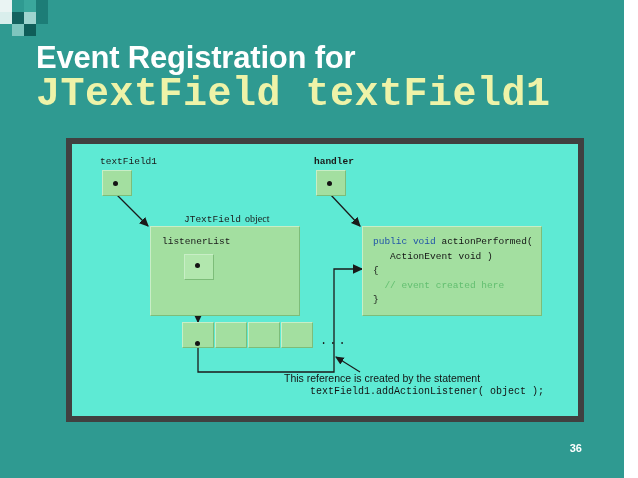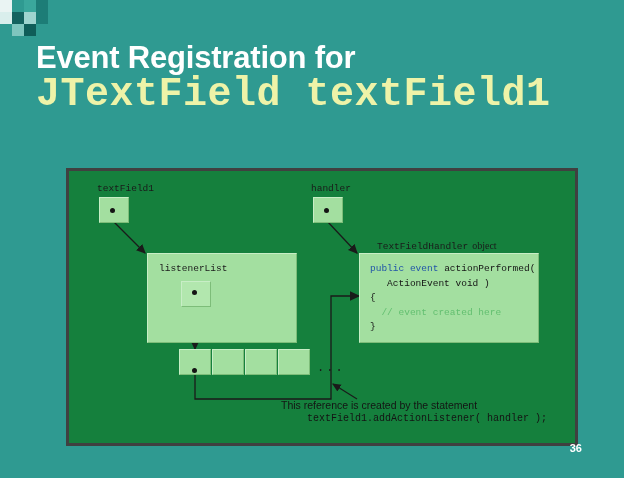--- a/index.html
+++ b/index.html
@@ -57,25 +57,25 @@
     line-height: 38px;
     color: #eef3a8;
     letter-spacing: 0.5px;
     white-space: nowrap;
   }
 
   
   #figure {
     position: absolute;
     left: 66px;
-    top: 168px;
+    top: 138px;
     width: 506px;
     height: 272px;
-    background: #15803d;
-    border: 3px solid #404040;
+    background: #5eead4;
+    border: 6px solid #404040;
   }
 
   .fig-label {
     position: absolute;
     color: #1a1a1a;
     white-space: nowrap;
   }
   .lbl-mono {
     font-family: "Liberation Mono", monospace;
     font-size: 9.5px;
@@ -213,51 +213,51 @@
 
       <polyline points="126,200 126,228 262,228 262,125 290,125" fill="none" stroke="#1a1a1a" stroke-width="1.3" marker-end="url(#arw)"></polyline>
 
       <line x1="288" y1="228" x2="264" y2="213" stroke="#1a1a1a" stroke-width="1.1" marker-end="url(#arw)"></line>
     </svg>
 
     <div class="fig-label lbl-mono" style="left:28px; top:12px;">textField1</div>
     <div class="gbox" style="left:30px; top:26px; width:30px; height:26px;"></div>
     <div class="dot" style="left:41px; top:37px;"></div>
 
-    <div class="fig-label lbl-mono" style="left:242px; top:12px;">handler</div>
+    <div class="fig-label lbl-mono" style="left:242px; top:12px;font-weight:bold;">handler</div>
     <div class="gbox" style="left:244px; top:26px; width:30px; height:26px;"></div>
     <div class="dot" style="left:255px; top:37px;"></div>
 
+    <div class="fig-label" style="left:112px; top:64px;">
+      <span class="lbl-mono">JTextField</span><span class="lbl-serif" style="margin-left:4px;">object</span>
+    </div>
 
     <div class="gbox" style="left:78px; top:82px; width:150px; height:90px;"></div>
     <div class="fig-label lbl-mono" style="left:90px; top:92px;">listenerList</div>
     <div class="gbox gbox-lite" style="left:112px; top:110px; width:30px; height:26px;"></div>
     <div class="dot" style="left:123px; top:119px;"></div>
 
-    <div class="fig-label" style="left:308px; top:64px;">
-      <span class="lbl-mono">TextFieldHandler</span><span class="lbl-serif" style="margin-left:4px;">object</span>
-    </div>
 
     <div class="gbox" style="left:290px; top:82px; width:180px; height:90px;">
-      <div id="code-body"><span class="kw">public</span> <span class="kw">event</span> <span class="pl">actionPerformed(</span>
+      <div id="code-body"><span class="kw">public</span> <span class="kw">void</span> <span class="pl">actionPerformed(</span>
    <span class="pl">ActionEvent void )</span>
 <span class="pl">{</span>
   <span class="cm">// event created here</span>
 <span class="pl">}</span></div>
     </div>
 
     <div class="gbox" style="left:110px; top:178px; width:32px; height:26px;"></div>
     <div class="gbox" style="left:143px; top:178px; width:32px; height:26px;"></div>
     <div class="gbox" style="left:176px; top:178px; width:32px; height:26px;"></div>
     <div class="gbox" style="left:209px; top:178px; width:32px; height:26px;"></div>
     <div class="dot" style="left:123px; top:197px;"></div>
     <div class="fig-label lbl-mono" style="left:248px; top:190px; font-size:12px; letter-spacing:2px;">...</div>
 
     <div id="caption">
       <div id="caption-line-1">This reference is created by the statement</div>
-      <div id="caption-line-2">textField1.addActionListener( handler );</div>
+      <div id="caption-line-2">textField1.addActionListener( object );</div>
     </div>
 
   </div>
 
   <div id="page-number">36</div>
 
 </div>
 
 </body></html>

